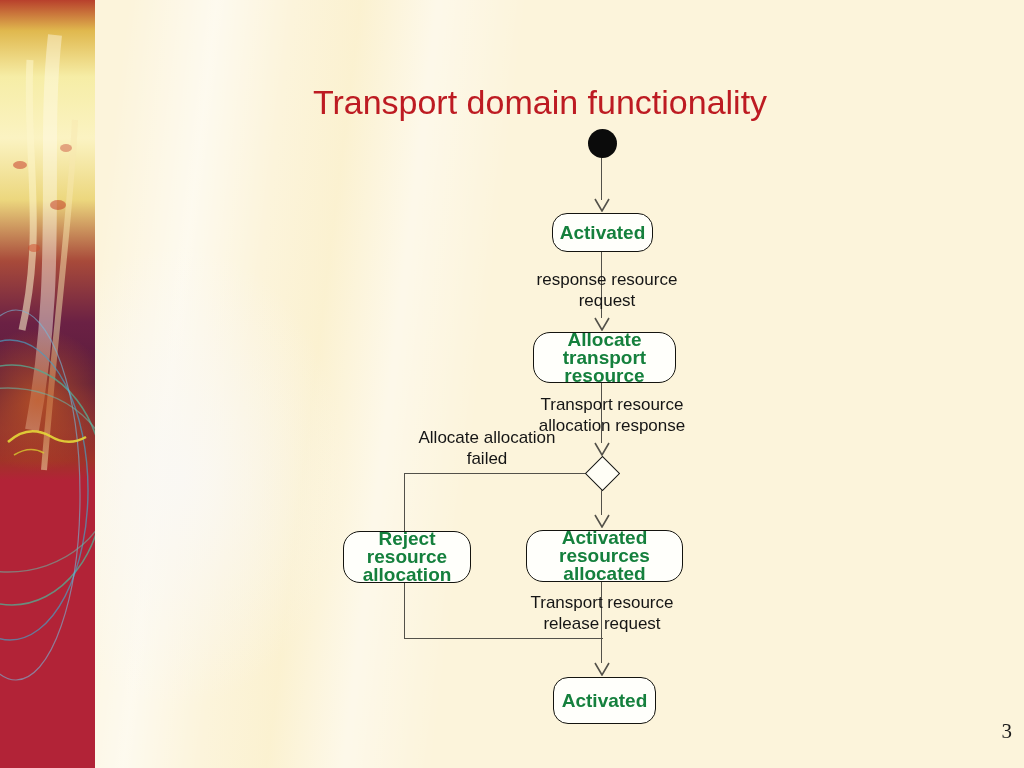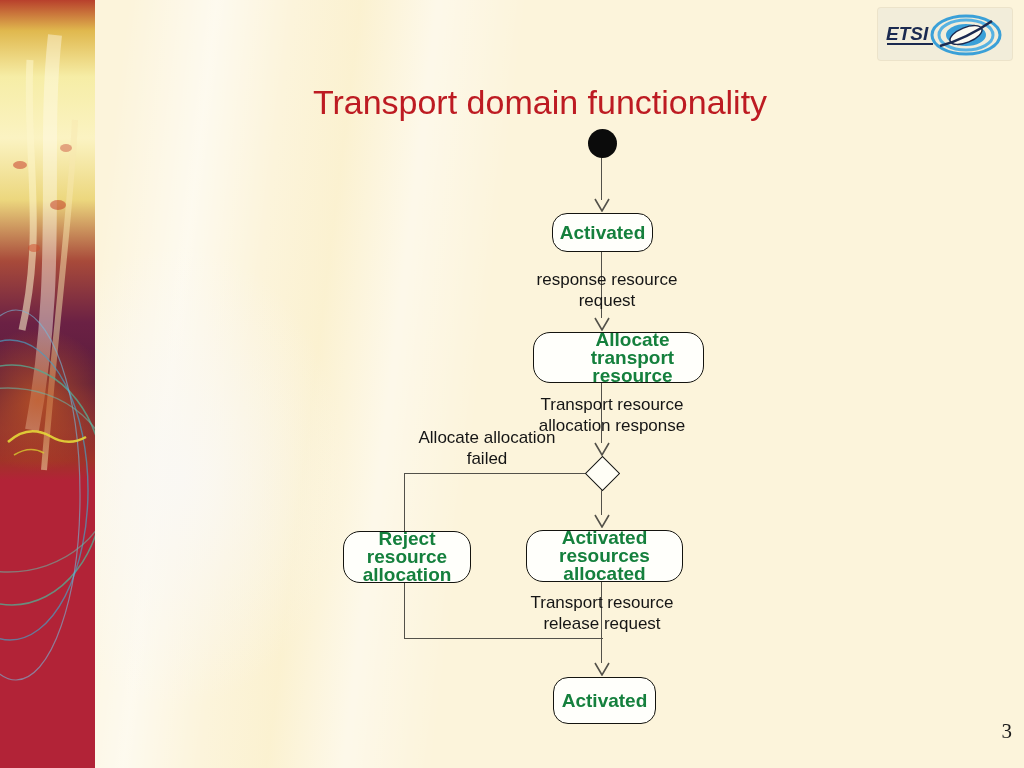--- a/index.html
+++ b/index.html
@@ -103,31 +103,20 @@
       <ellipse cx="8" cy="480" rx="105" ry="92" fill="none" stroke="#6db0a0" stroke-width="1.4" opacity="0.6"></ellipse>
       <path d="M8 442 q 20 -18 42 -6 q 18 11 36 1" stroke="#e6d838" stroke-width="2.5" fill="none" opacity="0.9"></path>
       <path d="M14 455 q 16 -10 30 -2" stroke="#d8c830" stroke-width="1.6" fill="none" opacity="0.8"></path>
     </svg>
   </div>
 
   <div class="bg-wash"></div>
 
   <div class="slide-title">Transport domain functionality</div>
 
-  <div class="logo">
-    <svg width="134" height="52" viewBox="0 0 134 52">
-      <ellipse cx="88" cy="27" rx="34" ry="19" fill="none" stroke="#3aa0d8" stroke-width="3"></ellipse>
-      <ellipse cx="88" cy="27" rx="27" ry="15" fill="none" stroke="#57b2e2" stroke-width="3"></ellipse>
-      <ellipse cx="88" cy="27" rx="20" ry="11" fill="#3aa0d8"></ellipse>
-      <ellipse cx="88" cy="27" rx="17" ry="7.5" fill="#fdfbf2" stroke="#1b2a50" stroke-width="1.4" transform="rotate(-22 88 27)"></ellipse>
-      <path d="M62 38 Q 88 31 114 13" stroke="#1b2a50" stroke-width="2.6" fill="none"></path>
-      <text x="8" y="32" font-size="19" font-weight="bold" font-style="italic" fill="#1b2a50">ETSI</text>
-      <rect x="9" y="35" width="46" height="2" fill="#1b2a50"></rect>
-    </svg>
-  </div>
 
   <div>
 
     <div class="vline" style="left:601px;top:157px;height:43px;"></div>
     <div class="vline" style="left:601px;top:250px;height:68px;"></div>
     <div class="vline" style="left:601px;top:381px;height:62px;"></div>
     <div class="vline" style="left:601px;top:490px;height:25px;"></div>
     <div class="vline" style="left:601px;top:581px;height:82px;"></div>
     <div class="hline" style="left:405px;top:473px;width:182px;"></div>
     <div class="vline" style="left:404px;top:473px;height:59px;"></div>
@@ -149,21 +138,21 @@
     <svg class="ah" style="left:593px;top:662px;" width="18" height="14" viewBox="0 0 18 14">
         <path d="M2 1 L9 13 L16 1" fill="none" stroke="#53514a" stroke-width="1.6"></path>
       </svg>
 
     <div class="initial-node"></div>
 
     <div class="state-box" style="left:552px;top:213px;width:99px;height:37px;">
       <span>Activated</span>
     </div>
 
-    <div class="state-box" style="left:533px;top:332px;width:141px;height:49px;border-radius:17px;padding-left:28px;">
+    <div class="state-box" style="left:533px;top:332px;width:141px;height:49px;border-radius:17px;">
       <span>Allocate transport resource</span>
     </div>
 
     <div class="decision"></div>
 
     <div class="state-box" style="left:343px;top:531px;width:126px;height:50px;border-radius:17px;">
       <span>Reject resource allocation</span>
     </div>
 
     <div class="state-box" style="left:526px;top:530px;width:155px;height:50px;border-radius:17px;">

